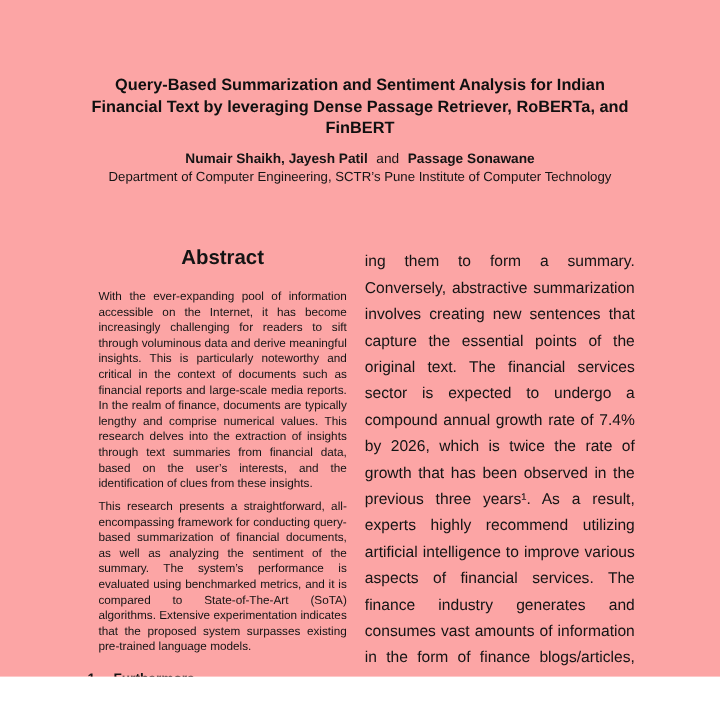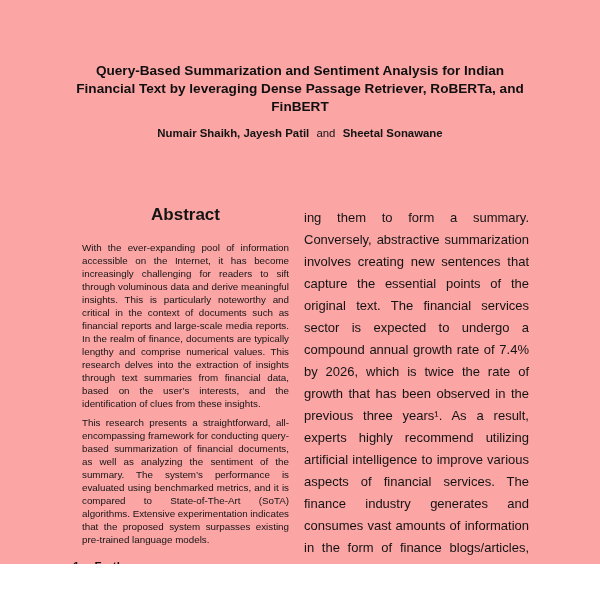--- a/index.html
+++ b/index.html
@@ -86,23 +86,24 @@
 </head>
 <body>
 
 <div class="page">
 
   <h1 class="title">Query-Based Summarization and Sentiment Analysis for Indian Financial Text by leveraging Dense Passage Retriever, RoBERTa, and FinBERT</h1>
 
   <div class="authors">
     <span class="bold">Numair Shaikh, Jayesh Patil</span>
     <span class="conn">and</span>
-    <span class="bold">Sheetal Sonawane</span>
+    <span class="bold">Passage Sonawane</span>
   </div>
 
+  <div class="affiliation">Department of Computer Engineering, SCTR’s Pune Institute of Computer Technology</div>
 
   <div class="col col-left">
     <div class="abstract-heading">Abstract</div>
     <p class="abstract-p">With the ever-expanding pool of information accessible on the Internet, it has become increasingly challenging for readers to sift through voluminous data and derive meaningful insights. This is particularly noteworthy and critical in the context of documents such as financial reports and large-scale media reports. In the realm of finance, documents are typically lengthy and comprise numerical values. This research delves into the extraction of insights through text summaries from financial data, based on the user’s interests, and the identification of clues from these insights.</p>
     <p class="abstract-p">This research presents a straightforward, all-encompassing framework for conducting query-based summarization of financial documents, as well as analyzing the sentiment of the summary. The system’s performance is evaluated using benchmarked metrics, and it is compared to State-of-The-Art (SoTA) algorithms. Extensive experimentation indicates that the proposed system surpasses existing pre-trained language models.</p>
     <div class="section-heading">
       <span class="sec-num">1</span>
       <span class="sec-title">Furthermore</span>
     </div>
   </div>

